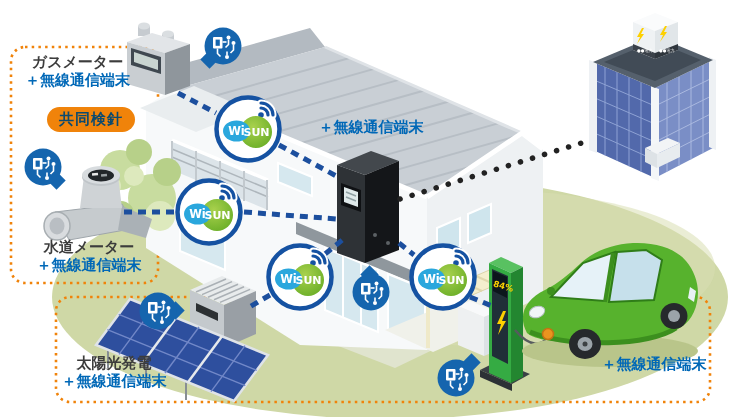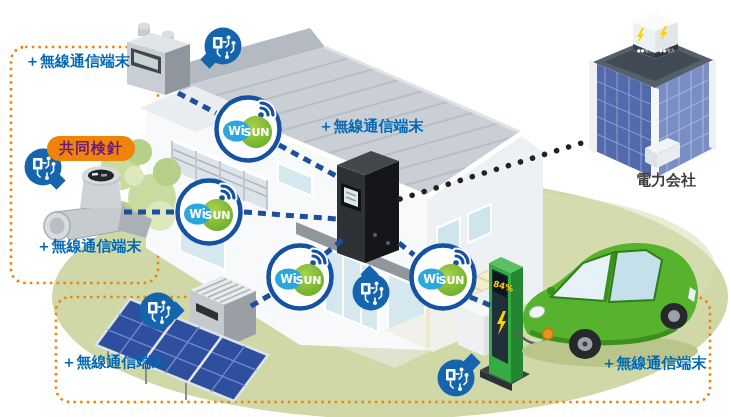--- a/index.html
+++ b/index.html
@@ -2,24 +2,24 @@
 <html><head>
 <meta charset="utf-8">
 <style>
   html,body{margin:0;padding:0;background:#fff;}
   .stage{position:relative;width:730px;height:417px;background:#ffffff;overflow:hidden;
          font-family:"DejaVu Sans","Liberation Sans",sans-serif;}
   .scene{position:absolute;left:0;top:0;}
   svg text{font-family:"DejaVu Sans","Liberation Sans",sans-serif;}
   .label{position:absolute;text-align:center;font-weight:bold;font-size:15px;line-height:1.18;
          color:#3c3c3c;white-space:nowrap;}
-  .label .l2{color:#0068b7;display:block;font-family:Liberation Mono, monospace;}
+  .label .l2{color:#0068b7;display:block;}
   .label .l1{display:block;}
-  .badge{position:absolute;background:#f0830a;color:#701a75;font-weight:bold;font-size:15px;
-         line-height:1;padding:5px 12px;border-radius:16px;letter-spacing:1px;margin-top:29px;}
+  .badge{position:absolute;background:#f0830a;color:#0c4a6e;font-weight:bold;font-size:15px;
+         line-height:1;padding:5px 12px;border-radius:16px;letter-spacing:1px;}
   .wisun{position:absolute;width:70px;height:70px;text-align:center;}
   .wisun svg{position:absolute;left:0;top:0;overflow:visible;}
   .bubble{position:absolute;width:40px;height:40px;}
   .bubble svg{position:absolute;left:0;top:0;}
   .tail{position:absolute;width:13px;height:13px;background:#1565ae;transform:rotate(45deg);}
   .tail-bl{left:0;bottom:0;}
   .tail-br{right:0;bottom:0;}
   .tail-r{right:-4px;top:13px;}
   .tail-t{top:-4px;left:12px;}
   .tail-tr{right:-2px;top:-2px;}
@@ -405,33 +405,33 @@
 </div>
 <div class="bubble" style="left:436px;top:358px;">
   <div class="tail tail-tr"></div>
   <svg width="40" height="40" viewBox="0 0 40 40">
         <circle cx="20" cy="20" r="18.5" fill="#1565ae"></circle>
         <use href="#circuitPat"></use>
       </svg>
 </div>
 
 <div class="label" style="left:10px;top:54px;width:135px;">
+  <span class="l1">ガスメーター</span>
   <span class="l2">＋無線通信端末</span>
 </div>
 <div class="label" style="left:10px;top:239px;width:158px;">
+  <span class="l1">水道メーター</span>
   <span class="l2">＋無線通信端末</span>
 </div>
 <div class="label" style="left:296px;top:119px;width:150px;">
   <span class="l2">＋無線通信端末</span>
 </div>
 <div class="label" style="left:34px;top:355px;width:160px;">
+  <span class="l1">太陽光発電</span>
   <span class="l2">＋無線通信端末</span>
 </div>
 <div class="label" style="left:584px;top:356px;width:140px;">
   <span class="l2">＋無線通信端末</span>
 </div>
-<div class="label" style="left:606px;top:172px;width:120px;">
-  <span class="l1">電力会社</span>
-</div>
 
 <div class="badge" style="left:47px;top:107px;">共同検針</div>
 
 </div>
 
 </body></html>

